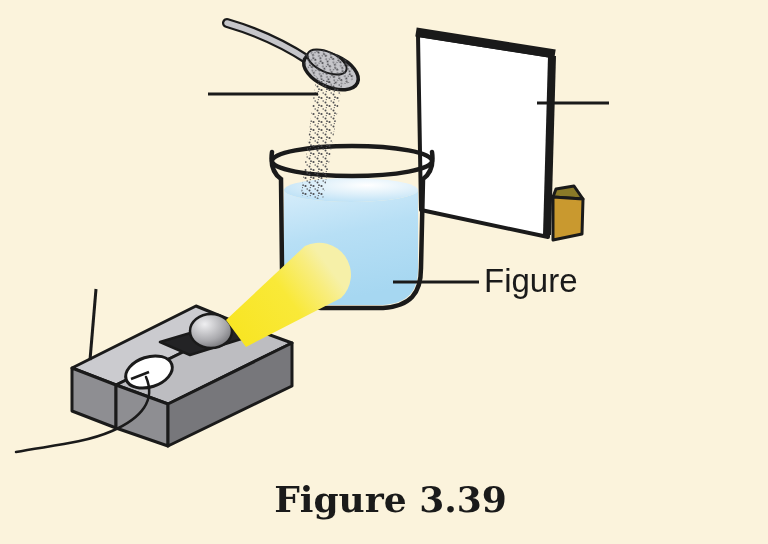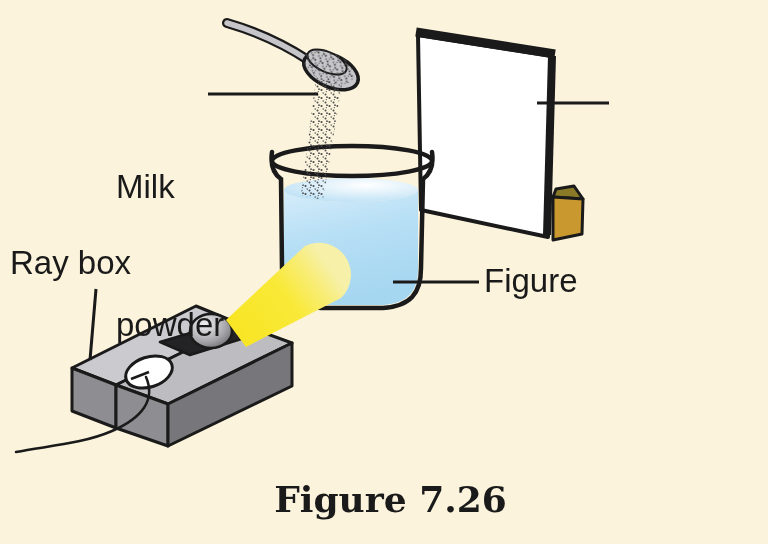--- a/index.html
+++ b/index.html
@@ -115,25 +115,20 @@
     <path fill="url(#beamGrad)" d="M 226,320 L 305,246 A 32,32 0 0 1 341,298 L 246,347 Z"></path>
 
     <g stroke="var(--outline)" stroke-width="3" stroke-linecap="butt">
       <line x1="208" y1="94" x2="318" y2="94"></line>
       <line x1="96" y1="289" x2="90" y2="360"></line>
       <line x1="393" y1="282" x2="479" y2="282"></line>
       <line x1="537" y1="103" x2="609" y2="103"></line>
     </g>
   </svg>
 
-  <div class="label" id="label-milk">
-    <div>Milk</div>
-    <div>powder</div>
-  </div>
 
-  <div class="label" id="label-raybox">Ray box</div>
 
   <div class="label" id="label-water">Figure</div>
 
 
-  <div class="caption">Figure 7.26</div>
+  <div class="caption">Figure 3.39</div>
 
 </div>
 
 </body></html>

